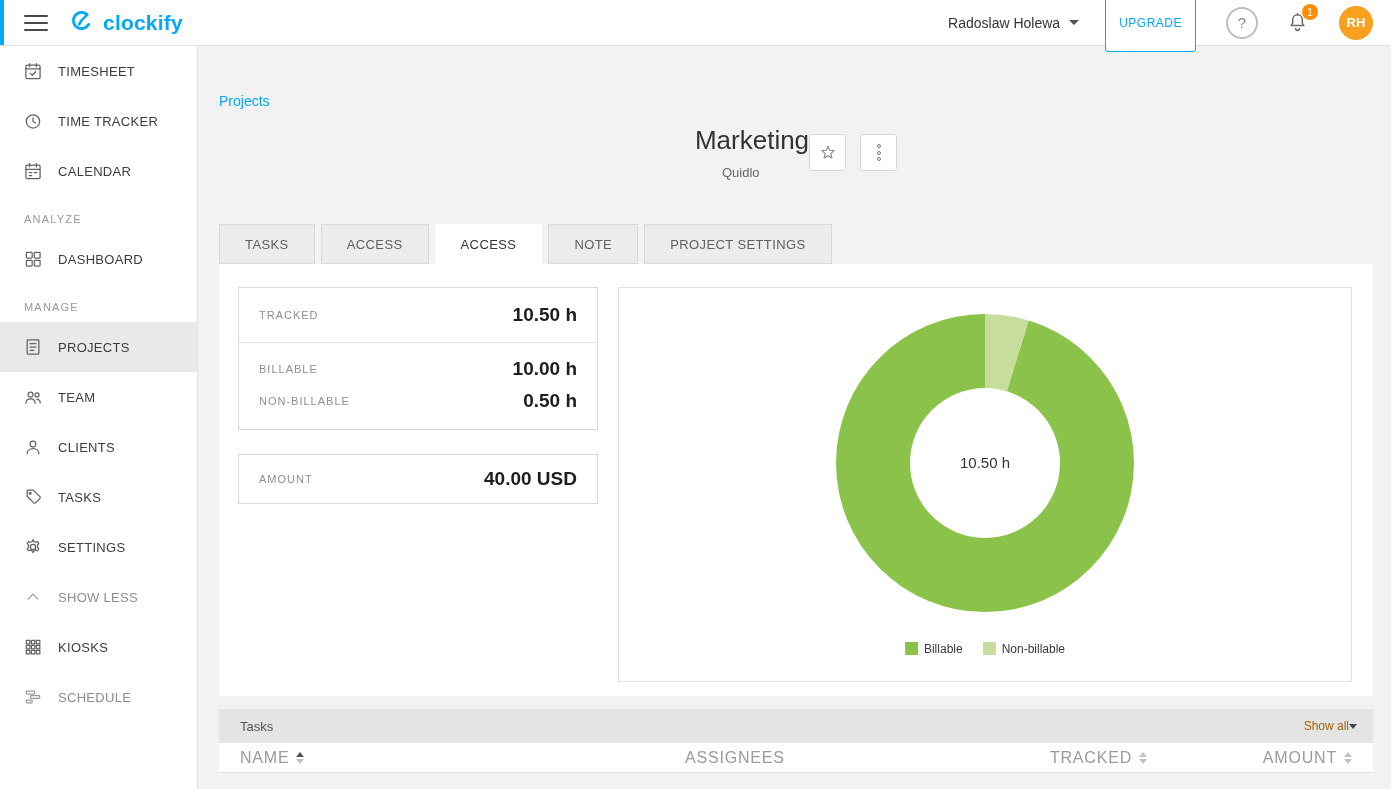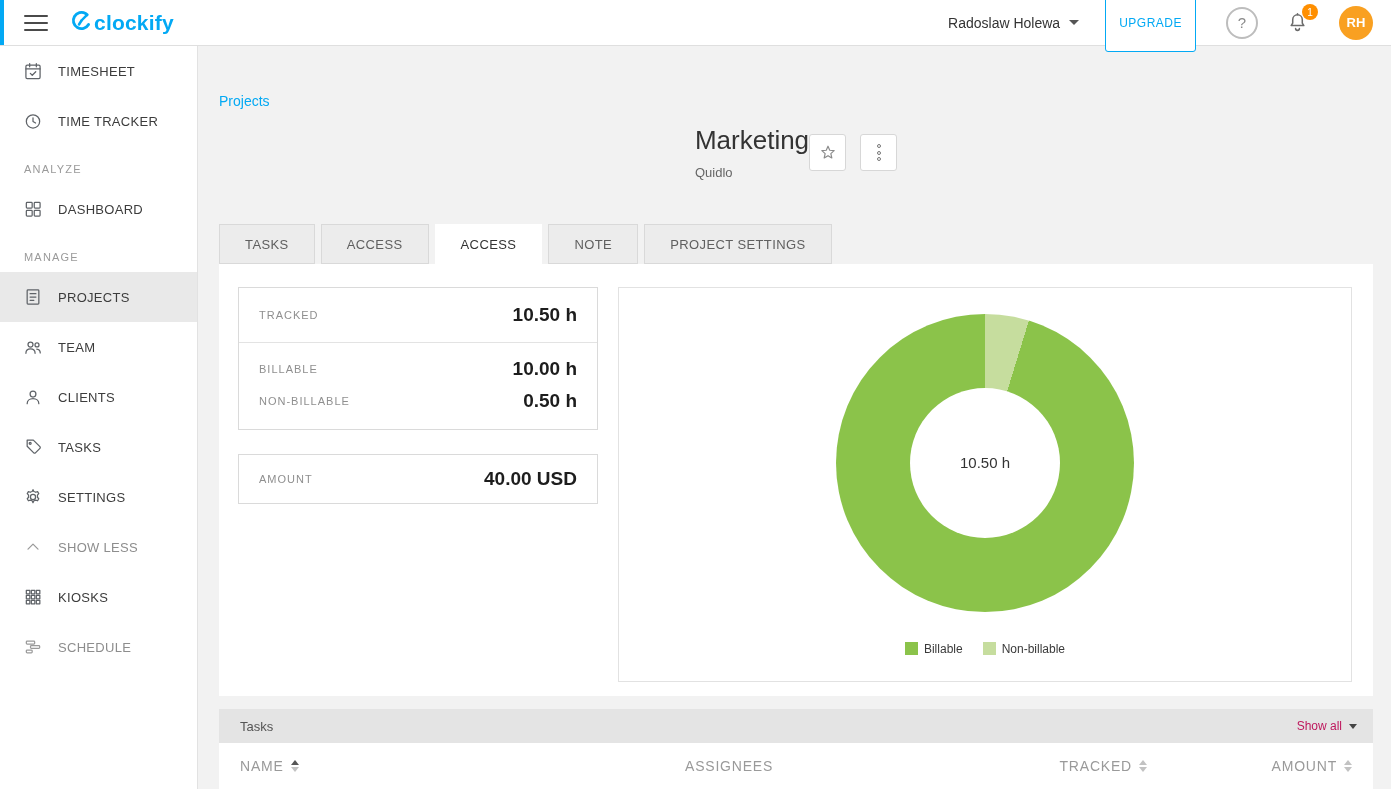--- a/index.html
+++ b/index.html
@@ -12,21 +12,21 @@
   }
   *{box-sizing:border-box;margin:0;padding:0;}
   html,body{width:1391px;height:789px;overflow:hidden;}
   body{font-family:"Liberation Sans","DejaVu Sans",sans-serif;background:#f2f2f2;color:#333;}
 
   
   .topbar{height:46px;background:#fff;border-bottom:1px solid #dfdfdf;display:flex;align-items:center;position:relative;z-index:5;}
   .accent-strip{position:absolute;left:0;top:0;width:4px;height:100%;background:var(--accent);}
   .hamburger{margin-left:24px;width:24px;display:flex;flex-direction:column;gap:5px;cursor:pointer;}
   .hamburger span{display:block;height:2px;background:#4a4a4a;border-radius:1px;}
-  .logo{margin-left:22px;display:flex;align-items:center;gap:1px;cursor:pointer;}
+  .logo{margin-left:22px;display:flex;align-items:center;gap:10px;cursor:pointer;}
   .logo svg{width:23px;height:23px;}
   .logo svg *{stroke:var(--accent);fill:none;stroke-linecap:round;}
   .logo .wordmark{color:var(--accent);font-size:21px;font-weight:700;letter-spacing:0.2px;}
   .topbar .spacer{flex:1;}
   .user-menu{display:flex;align-items:center;gap:9px;font-size:14px;color:#333;margin-right:26px;cursor:pointer;}
   .caret-down{width:0;height:0;border-left:5px solid transparent;border-right:5px solid transparent;border-top:5px solid #555;}
   .upgrade-btn{background:#fff;border:1px solid var(--accent);color:var(--accent);font-size:12px;letter-spacing:0.5px;padding:21px 13px;border-radius:3px;margin-right:30px;cursor:pointer;font-family:inherit;}
   .help-btn{width:32px;height:32px;border:2px solid #bdbdbd;border-radius:50%;display:flex;align-items:center;justify-content:center;color:#8a8a8a;font-size:15px;margin-right:28px;cursor:pointer;background:#fff;}
   .bell-wrap{position:relative;margin-right:30px;cursor:pointer;display:flex;}
   .bell-wrap svg{width:23px;height:23px;stroke:#6b6b6b;fill:none;stroke-width:1.6;stroke-linecap:round;stroke-linejoin:round;}
@@ -46,21 +46,21 @@
   .side-item .icn svg{width:20px;height:20px;stroke:#5f6368;fill:none;stroke-width:1.5;stroke-linecap:round;stroke-linejoin:round;}
   .side-item.muted .icn svg{stroke:#9a9a9a;}
   .side-item .chev{margin-left:auto;display:flex;}
   .side-item .chev svg{width:16px;height:16px;stroke:#8a8a8a;fill:none;stroke-width:1.6;stroke-linecap:round;stroke-linejoin:round;}
   .section-label{padding:17px 0 9px 24px;font-size:11px;color:#9a9a9a;letter-spacing:1.2px;}
 
   
   .breadcrumb{color:var(--accent);font-size:14px;cursor:pointer;display:inline-block;}
   .title-row{display:flex;justify-content:center;align-items:center;margin-top:15px;}
   .page-title{font-size:26px;color:#333;font-weight:400;}
-  .page-subtitle{font-size:13px;color:#666;margin-top:9px;}
+  .page-subtitle{font-size:13px;color:#666;margin-top:9px;margin-left:27px;}
   .header-actions{display:flex;gap:14px;}
   .icon-btn{width:37px;height:37px;background:#fff;border:1px solid #d7d7d7;border-radius:3px;display:flex;align-items:center;justify-content:center;cursor:pointer;}
   .icon-btn svg{width:20px;height:20px;stroke:#8a8a8a;fill:none;stroke-width:1.4;stroke-linecap:round;stroke-linejoin:round;}
   .kebab{display:flex;flex-direction:column;gap:2.5px;}
   .kebab i{width:4px;height:4px;border:1px solid #777;border-radius:50%;display:block;}
 
   
   .tabs{display:flex;gap:6px;margin-top:44px;}
   .tab{height:40px;padding:0 25px;display:flex;align-items:center;background:#ececec;border:1px solid #d9d9d9;font-size:13px;color:#5f5f5f;letter-spacing:0.4px;cursor:pointer;}
   .tab.active{background:#fff;border-color:transparent;color:#333;}
@@ -82,23 +82,23 @@
     background:conic-gradient(var(--nonbillable-color) 0 var(--donut-split), var(--billable-color) var(--donut-split) 360deg);}
   .donut-hole{width:150px;height:150px;border-radius:50%;background:#fff;display:flex;align-items:center;justify-content:center;font-size:15px;color:#333;}
   .legend{display:flex;gap:20px;align-items:center;}
   .legend-item{display:flex;align-items:center;gap:6px;font-size:12px;color:#3a3a3a;}
   .swatch{width:13px;height:13px;display:inline-block;}
 
   
   .tasks-section{margin-top:13px;}
   .tasks-bar{height:34px;background:#e4e4e4;display:flex;align-items:center;justify-content:space-between;padding:0 16px 0 21px;}
   .tasks-bar .bar-title{font-size:13px;color:#555;}
-  .show-all{display:flex;align-items:center;gap:7px;font-size:12px;color:#be185d;cursor:pointer;}
+  .show-all{display:flex;align-items:center;font-size:12px;color:#a16207;cursor:pointer;}
   .show-all .caret-down{border-top-color:#444;border-left-width:4px;border-right-width:4px;border-top-width:5px;}
-  .thead{background:#fff;display:grid;grid-template-columns:445px 1fr 185px 205px;align-items:center;height:47px;border-bottom:1px solid #e2e2e2;padding:0 21px;font-size:14px;color:#9a9a9a;letter-spacing:0.8px;}
+  .thead{background:#fff;display:grid;grid-template-columns:445px 1fr 185px 205px;align-items:center;height:30px;border-bottom:1px solid #e2e2e2;padding:0 21px;font-size:16px;color:#9a9a9a;letter-spacing:0.8px;}
   .th{display:flex;align-items:center;gap:7px;}
   .th.right{justify-content:flex-end;}
   .sort{display:inline-flex;flex-direction:column;gap:2px;cursor:pointer;}
   .sort .tri-up{width:0;height:0;border-left:4px solid transparent;border-right:4px solid transparent;border-bottom:5px solid #c2c2c2;}
   .sort .tri-down{width:0;height:0;border-left:4px solid transparent;border-right:4px solid transparent;border-top:5px solid #c2c2c2;}
   .sort.active .tri-up{border-bottom-color:#555;}
 </style>
 </head>
 <body>
 
@@ -152,20 +152,30 @@
     </div>
     <div class="side-item">
       <span class="icn">
           <svg viewBox="0 0 24 24">
             <circle cx="12" cy="12.5" r="8"></circle>
             <path d="M12 8.2v4.3l3.1 1.9"></path>
           </svg>
         </span>
       <span>TIME TRACKER</span>
     </div>
+    <div class="side-item">
+      <span class="icn">
+          <svg viewBox="0 0 24 24">
+            <rect x="3.5" y="5" width="17" height="16" rx="1.5"></rect>
+            <path d="M3.5 10h17M8 3v4M16 3v4"></path>
+            <path d="M7.5 14h3M13.5 14h3M7.5 17.5h3"></path>
+          </svg>
+        </span>
+      <span>CALENDAR</span>
+    </div>
 
     <div class="section-label">ANALYZE</div>
 
     <div class="side-item">
       <span class="icn">
           <svg viewBox="0 0 24 24">
             <rect x="4" y="4" width="7" height="7" rx="1"></rect>
             <rect x="13.5" y="4" width="7" height="7" rx="1"></rect>
             <rect x="4" y="13.5" width="7" height="7" rx="1"></rect>
             <rect x="13.5" y="13.5" width="7" height="7" rx="1"></rect>

